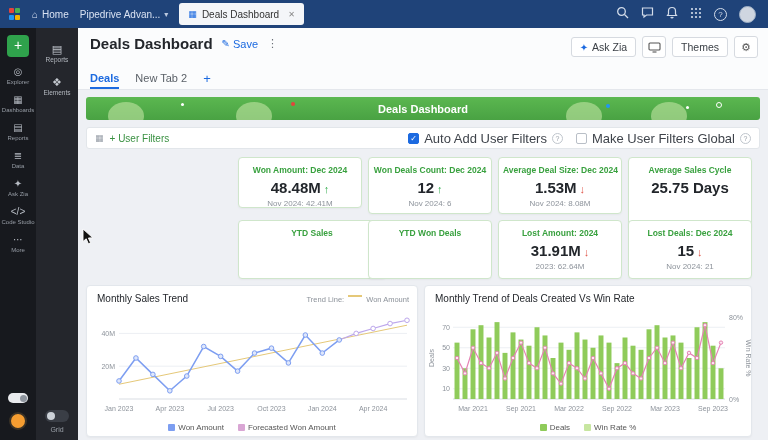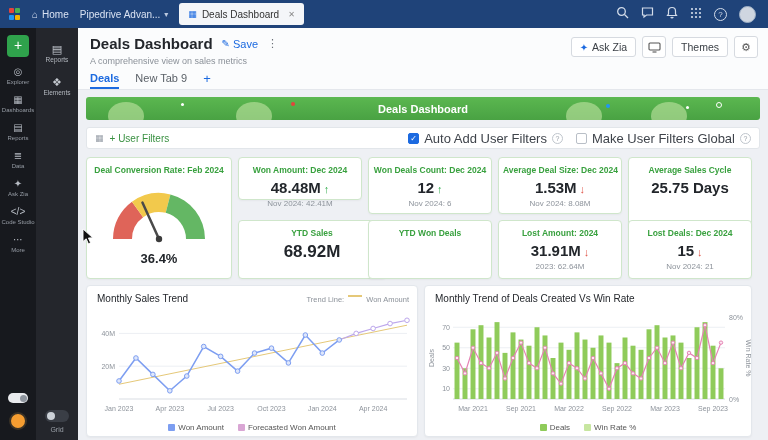--- a/index.html
+++ b/index.html
@@ -220,38 +220,37 @@
 <div class="main">
   <div class="header">
     <div class="h-title-row">
       <span class="h-title">Deals Dashboard</span>
       <span class="save-btn">
         <span class="save-ico">✎</span>
         <span>Save</span>
       </span>
       <span class="dots">⋮</span>
     </div>
-    <div class="h-sub">A comprehensive view on sales metrics</div>
     <div class="h-actions">
       <span class="btn">
         <span class="zia-ico">✦</span>
         <span>Ask Zia</span>
       </span>
       <span class="btn-ico">
           <svg width="13" height="11" viewBox="0 0 13 11" fill="none" stroke="#555" stroke-width="1.1">
             <rect x="1" y="1" width="11" height="7" rx="1"></rect>
             <line x1="4.5" y1="10" x2="8.5" y2="10"></line>
           </svg>
         </span>
       <span class="btn">Themes</span>
       <span class="btn-ico">⚙</span>
     </div>
     <div class="tabs">
       <span class="tab active">Deals</span>
-      <span class="tab">New Tab 9</span>
+      <span class="tab">New Tab 2</span>
       <span class="tab-add">+</span>
     </div>
   </div>
 
   <div class="canvas">
 
     <div class="banner">
       <span class="bump" style="left:22px"></span>
       <span class="bump" style="left:150px"></span>
       <span class="bump" style="left:480px"></span>
@@ -274,33 +273,22 @@
         <span class="fb-label">Auto Add User Filters</span>
         <span class="help">?</span>
         <span class="cb" data-checked="false">
             <span>✓</span>
           </span>
         <span class="fb-label">Make User Filters Global</span>
         <span class="help" style="margin-right:0">?</span>
       </span>
     </div>
 
-    <div class="card" style="left:8px;top:66px;width:146px;height:122px">
-      <div class="kpi-title">Deal Conversion Rate: Feb 2024</div>
-      <svg class="gauge-svg" width="130" height="66" viewBox="0 0 130 66">
-          <path d="M19 59.99999999999999 A46 46 0 0 1 37.96187839454624 22.785218258752415 L49.12979818810323 38.15654115187642 A27 27 0 0 0 38 60 Z" fill="#df6459"></path>
-          <path d="M37.96187839454624 22.785218258752415 A46 46 0 0 1 76.43973480958331 15.44517458808297 L71.71462695345107 33.848254649526964 A27 27 0 0 0 49.12979818810323 38.15654115187642 Z" fill="#f2c94c"></path>
-          <path d="M76.43973480958331 15.44517458808297 A46 46 0 0 1 111 60 L92 60 A27 27 0 0 0 71.71462695345107 33.848254649526964 Z" fill="#64b764"></path>
-          <line x1="65" y1="60" x2="48.424976760268635" y2="23.595761172600177" stroke="#4a4a4a" stroke-width="2.5" stroke-linecap="round"></line>
-          <circle cx="65" cy="60" r="3.2" fill="#3c3c3c"></circle>
-        </svg>
-      <div class="gauge-value">36.4%</div>
-    </div>
-
-    <div class="card" style="left:160px;top:66px;width:124px;height:43px">
+
+    <div class="card" style="left:160px;top:66px;width:124px;height:51px">
       <div class="kpi-title">Won Amount: Dec 2024</div>
       <div class="kpi-value-row">
         <span class="kpi-value">48.48M</span>
         <span class="arrow" data-trend="up">↑</span>
       </div>
       <div class="kpi-sub">Nov 2024: 42.41M</div>
     </div>
     <div class="card" style="left:290px;top:66px;width:124px;height:57px">
       <div class="kpi-title">Won Deals Count: Dec 2024</div>
       <div class="kpi-value-row">
@@ -319,23 +307,20 @@
     </div>
     <div class="card" style="left:550px;top:66px;width:124px;height:73px">
       <div class="kpi-title">Average Sales Cycle</div>
       <div class="kpi-value-row">
         <span class="kpi-value">25.75 Days</span>
       </div>
     </div>
 
     <div class="card" style="left:160px;top:129px;width:148px;height:59px">
       <div class="kpi-title">YTD Sales</div>
-      <div class="kpi-value-row">
-        <span class="kpi-value big">68.92M</span>
-      </div>
     </div>
     <div class="card" style="left:290px;top:129px;width:124px;height:59px">
       <div class="kpi-title">YTD Won Deals</div>
     </div>
     <div class="card" style="left:420px;top:129px;width:124px;height:59px">
       <div class="kpi-title">Lost Amount: 2024</div>
       <div class="kpi-value-row">
         <span class="kpi-value">31.91M</span>
         <span class="arrow" data-trend="down">↓</span>
       </div>

